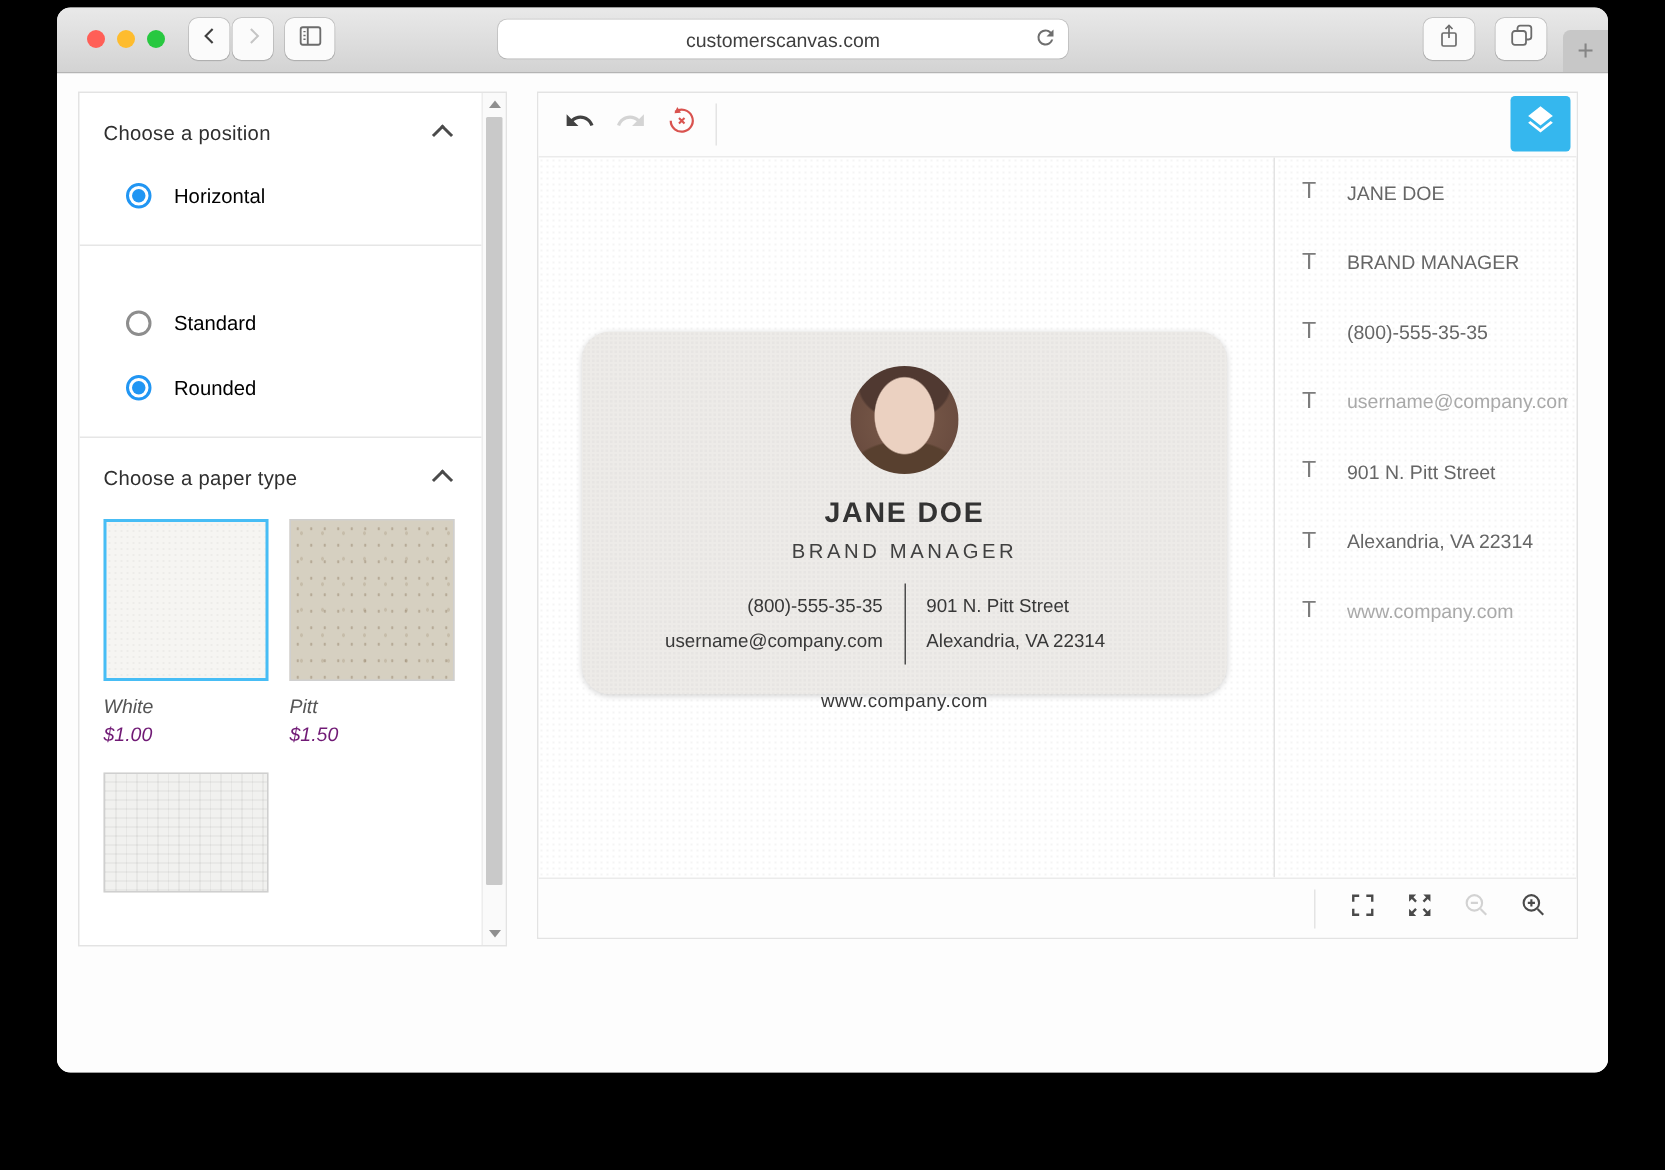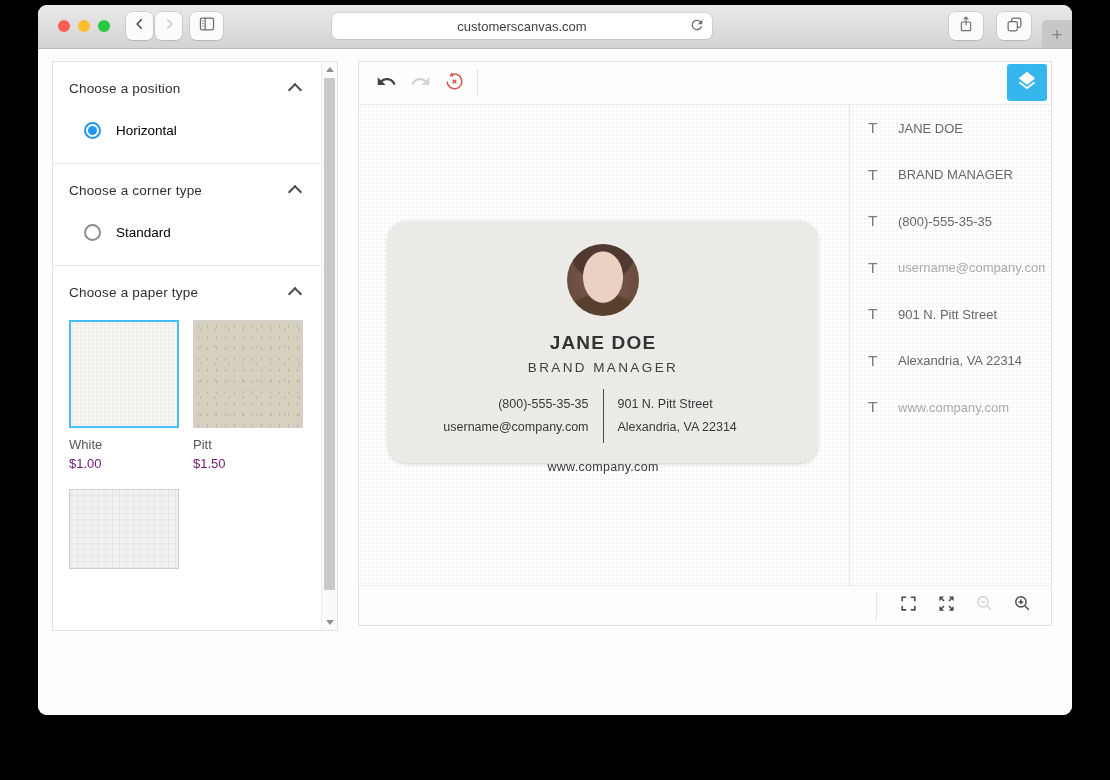--- a/index.html
+++ b/index.html
@@ -59,21 +59,21 @@
   .sec-title{font-size:13.5px;color:#2f2f2f;letter-spacing:.2px;}
   .chev{width:8px;height:8px;border-top:2px solid #4a4a4a;border-right:2px solid #4a4a4a;
         transform:rotate(-45deg);margin-right:4px;margin-top:3px;}
   .option{display:flex;align-items:center;gap:15px;margin:26px 0 0 15px;cursor:pointer;}
   .radio{width:17px;height:17px;border-radius:50%;border:2px solid #8d8d8d;position:relative;box-sizing:border-box;flex:0 0 auto;}
   .option.selected .radio{border-color:#2196f3;}
   .option.selected .radio::after{content:"";position:absolute;inset:2px;border-radius:50%;background:#2196f3;}
   .opt-label{font-size:13.5px;color:#000000;}
   .divider{height:1px;background:#e6e6e6;margin-top:24px;}
   .papers{display:flex;gap:11px;margin:20px 0 0 0;}
-  .paper{width:117px;}
+  .paper{width:117px;font-style:italic;}
   .swatch{width:110px;height:108px;box-sizing:border-box;border:1px solid #cfcfcf;}
   .paper.selected .swatch{border:2px solid #47bdf5;}
   .tex-white{background:#f6f5f2;background-image:radial-gradient(rgba(0,0,0,.035) 1px, transparent 1px);background-size:4px 4px;}
   .tex-cream{background:#d6d0c1;background-image:radial-gradient(rgba(122,100,72,.35) .7px, transparent 1px),radial-gradient(rgba(150,130,100,.25) .8px, transparent 1.2px);background-size:9px 11px,14px 17px;}
   .tex-linen{background:#f1f1ef;background-image:repeating-linear-gradient(90deg, rgba(0,0,0,.045) 0 1px, transparent 1px 7px),repeating-linear-gradient(0deg, rgba(0,0,0,.04) 0 1px, transparent 1px 6px);}
   .paper-name{font-size:13px;color:#555;margin-top:9px;}
   .paper-price{font-size:13px;color:#701a75;margin-top:4px;}
   .swatch-partial{width:110px;height:80px;margin:18px 0 0 16px;}
   
   .vscroll{position:absolute;top:0;right:0;bottom:0;width:15px;background:#fafafa;border-left:1px solid #ededed;}
@@ -222,27 +222,27 @@
             <span class="chev"></span>
           </div>
           <div class="option selected">
             <span class="radio"></span>
             <span class="opt-label">Horizontal</span>
           </div>
         </div>
         <div class="divider"></div>
 
         <div class="section">
-          <div class="sec-head">
-            <span class="sec-title">Choose a corner type</span>
-            <span class="chev"></span>
-          </div>
           <div class="option">
             <span class="radio"></span>
             <span class="opt-label">Standard</span>
+          </div>
+          <div class="option selected">
+            <span class="radio"></span>
+            <span class="opt-label">Rounded</span>
           </div>
         </div>
         <div class="divider"></div>
 
         <div class="section">
           <div class="sec-head">
             <span class="sec-title">Choose a paper type</span>
             <span class="chev"></span>
           </div>
           <div class="papers">

